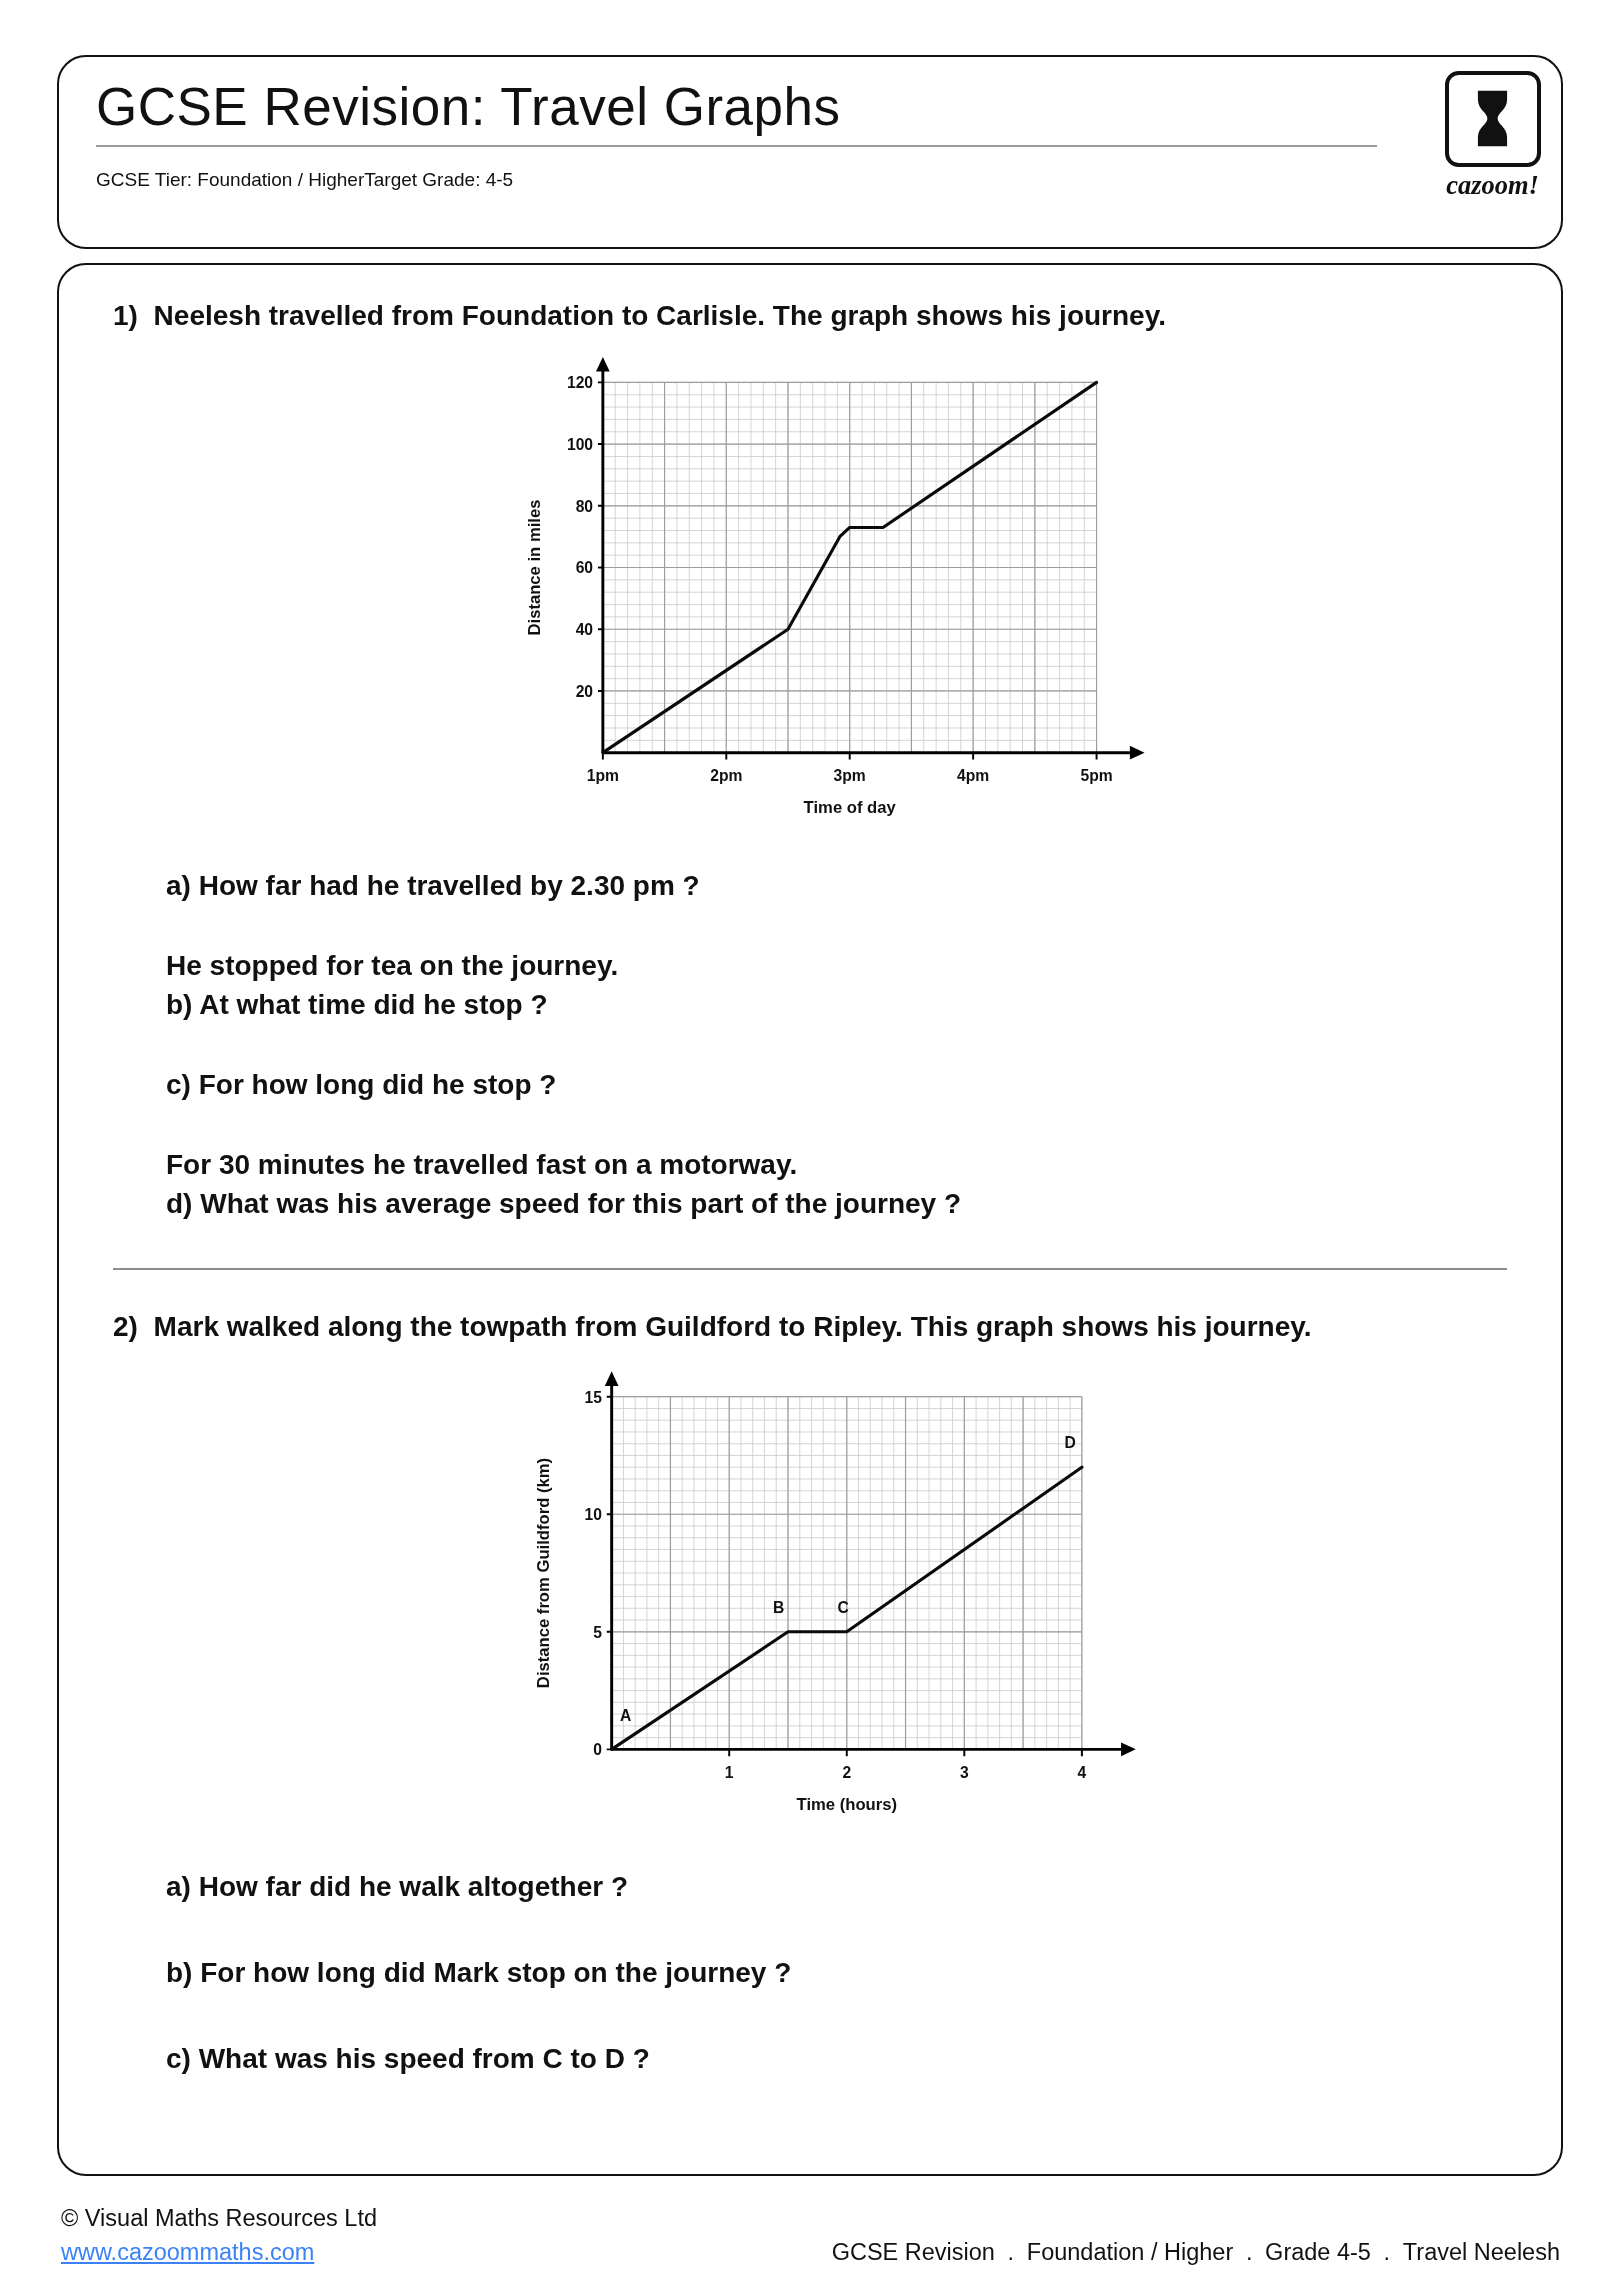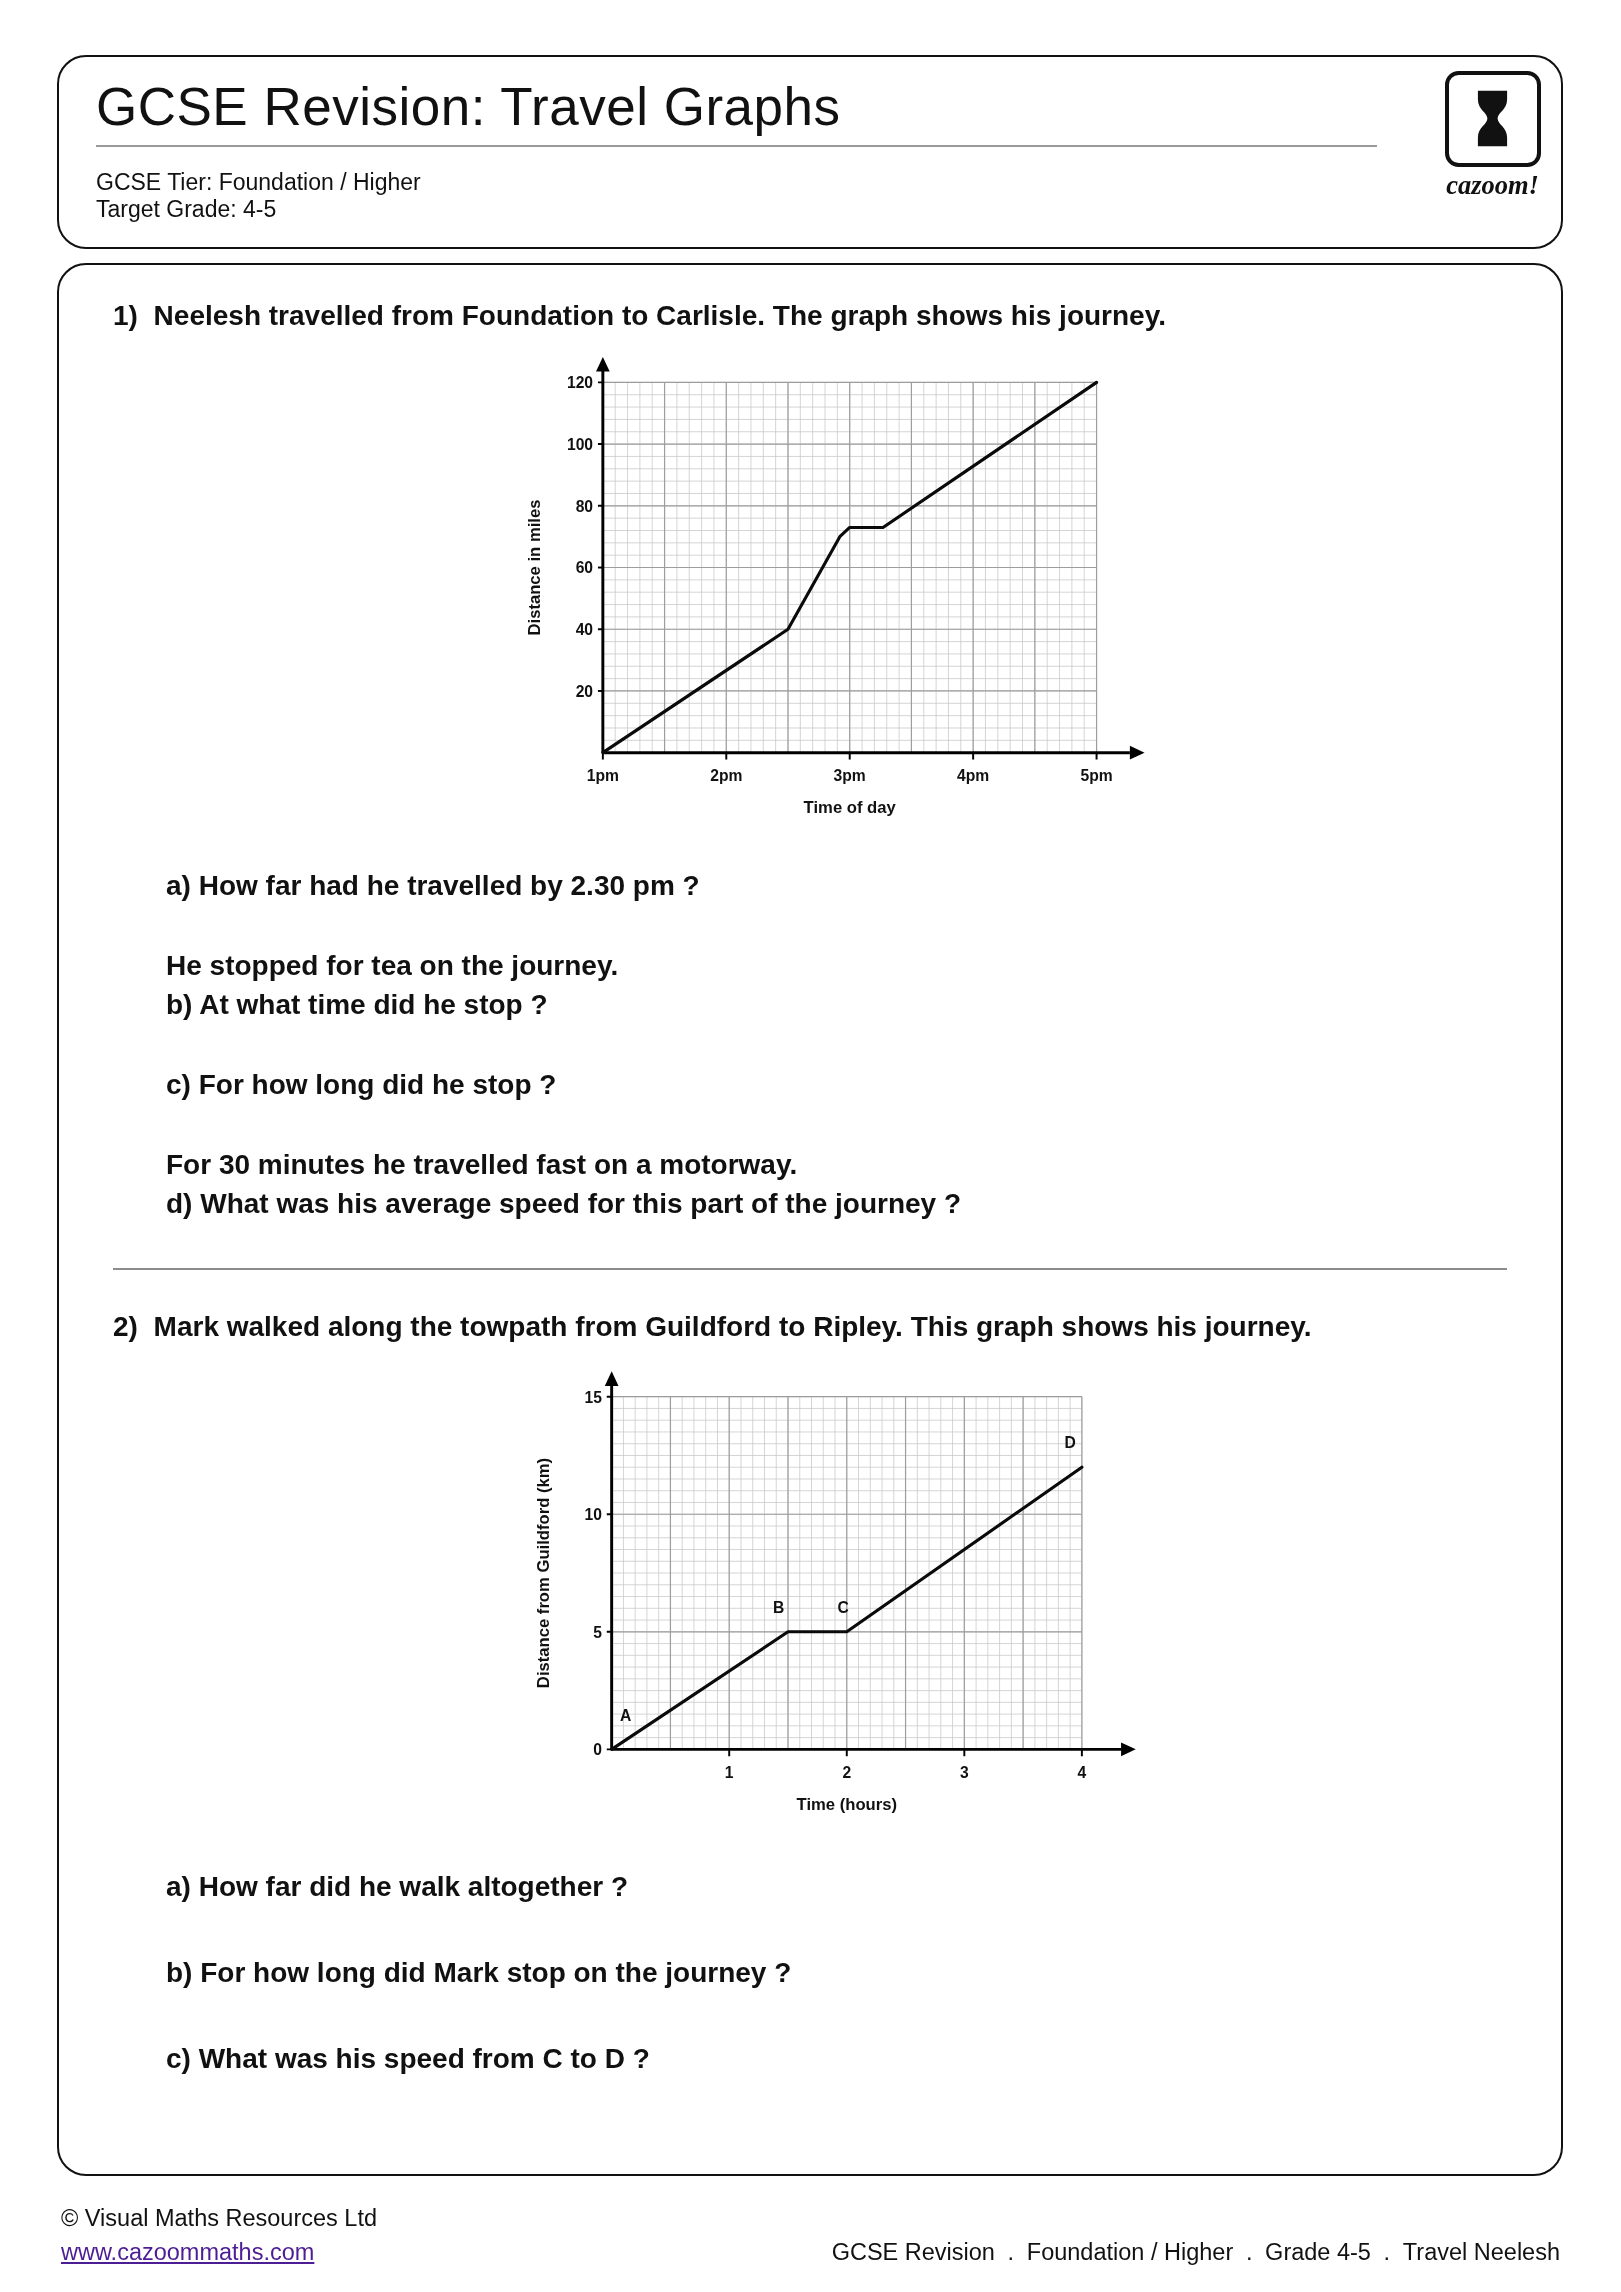--- a/index.html
+++ b/index.html
@@ -5,22 +5,22 @@
   html,body{margin:0;padding:0;background:#ffffff;}
   .page{position:relative;width:1621px;height:2293px;background:#ffffff;
         font-family:"Liberation Sans",sans-serif;color:#111;overflow:hidden;}
 
   
   .header-box{position:absolute;left:57px;top:55px;width:1506px;height:194px;
               border:2.9px solid #111;border-radius:29px;box-sizing:border-box;
               padding:19.6px 37px;}
   .title{font-size:53px;font-weight:normal;letter-spacing:0.5px;line-height:59px;}
   .title-rule{border-top:2px solid #9a9a9a;margin-top:9.8px;width:calc(100% - 147px);}
-  .header-row{display:flex;justify-content:center;margin-top:21.6px;
-              font-size:23px;width:calc(100% - 147px);flex-direction:column;}
+  .header-row{display:flex;justify-content:flex-start;margin-top:21.6px;
+              font-size:19px;width:calc(100% - 147px);}
 
   .logo{position:absolute;top:13.7px;right:7px;width:123px;text-align:center;}
   .logo-box{width:88px;height:88px;border:4.9px solid #111;border-radius:13.7px;
             margin:0 auto;background:#fff;display:flex;align-items:center;justify-content:center;}
   .logo-box svg{width:73px;height:73px;}
   .logo-text{font-family:"Liberation Serif",serif;font-style:italic;font-weight:bold;
              font-size:26.5px;margin-top:2.9px;}
 
   
   .content-box{position:absolute;left:57px;top:263px;width:1506px;height:1913px;
@@ -36,21 +36,21 @@
   .parts.q1{margin-top:29px;}
   .parts.q2{margin-top:33px;}
   .part{margin-bottom:41px;line-height:39px;}
   .parts.q2 .part{margin-bottom:47px;}
   .pre:empty{display:none;}
 
   .divider{border-top:2px solid #8c8c8c;margin:45px 0 37px 0;}
 
   
   .footer-left{position:absolute;left:61px;top:2201px;font-size:23.5px;line-height:34px;}
-  .site-link{color:#4c1d95;text-decoration:underline;cursor:pointer;}
+  .site-link{color:#3b82f6;text-decoration:underline;cursor:pointer;}
   .footer-right{position:absolute;right:61px;top:2239px;font-size:23.5px;}
   .sep{margin:0 12.7px;}
 
   svg text{user-select:none;}
 </style>
 </head>
 <body>
 
 <div class="page">
 

